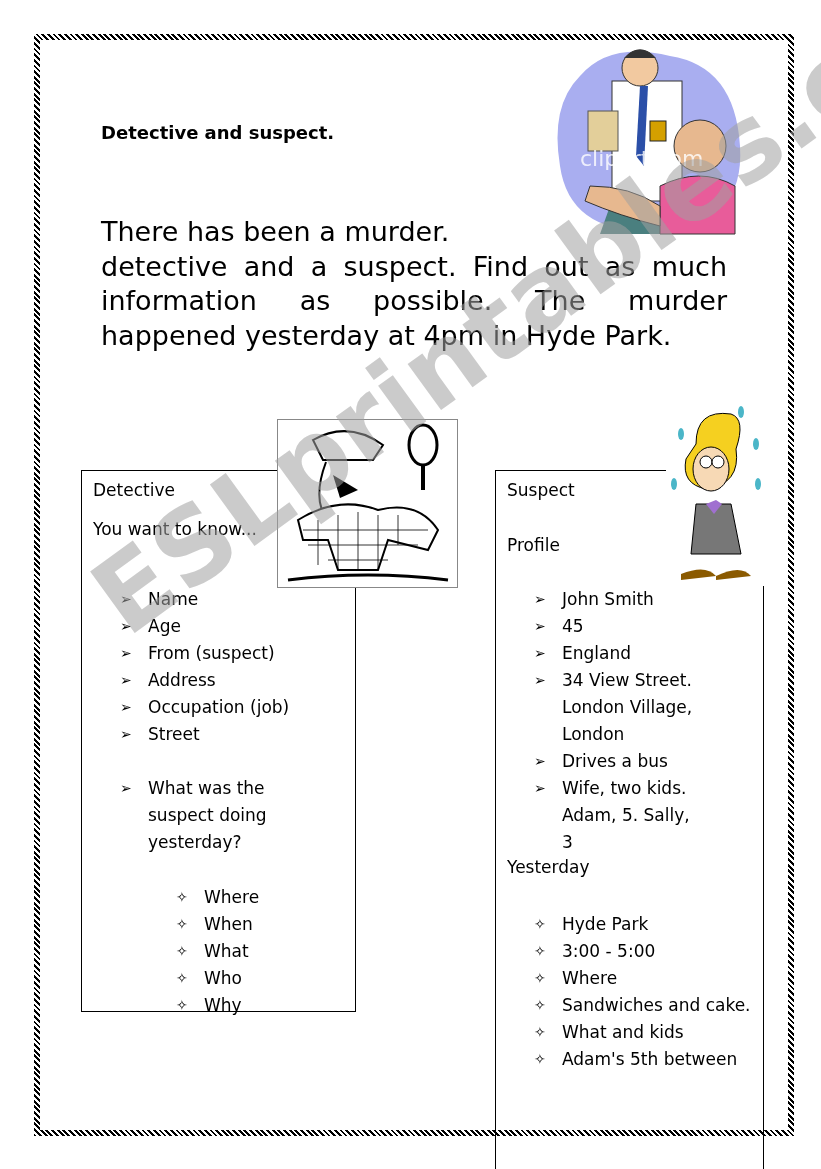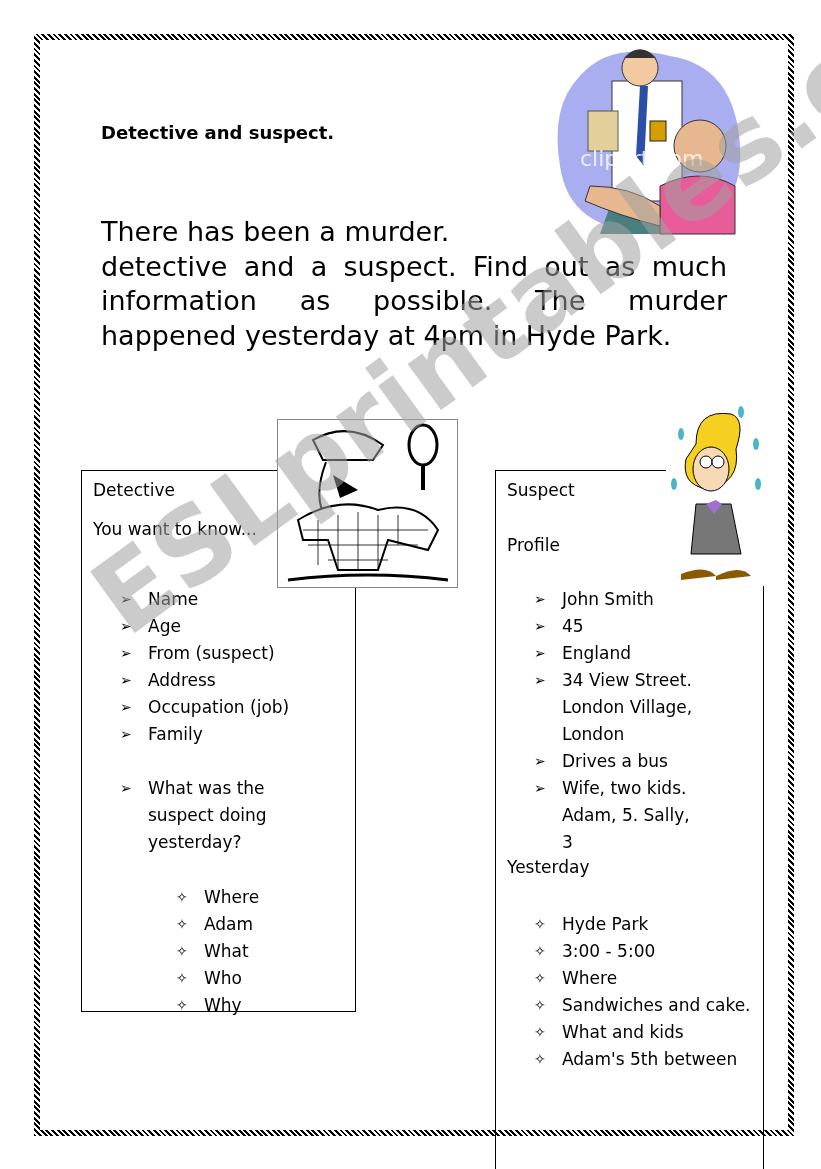--- a/index.html
+++ b/index.html
@@ -55,28 +55,28 @@
 
 <div class="box det">
   <div class="h" style="top:9px">Detective</div>
   <div class="h" style="top:48px">You want to know...</div>
   <ul class="lst" style="left:38px;top:115px">
     <li><span class="b">➢</span><span>Name</span></li>
     <li><span class="b">➢</span><span>Age</span></li>
     <li><span class="b">➢</span><span>From (suspect)</span></li>
     <li><span class="b">➢</span><span>Address</span></li>
     <li><span class="b">➢</span><span>Occupation (job)</span></li>
-    <li><span class="b">➢</span><span>Family</span></li>
+    <li><span class="b">➢</span><span>Street</span></li>
   </ul>
   <ul class="lst" style="left:38px;top:304px;width:150px">
     <li><span class="b">➢</span><span>What was the suspect doing yesterday?</span></li>
   </ul>
   <ul class="lst" style="left:94px;top:413px">
     <li><span class="b">✧</span><span>Where</span></li>
-    <li><span class="b">✧</span><span>Adam</span></li>
+    <li><span class="b">✧</span><span>When</span></li>
     <li><span class="b">✧</span><span>What</span></li>
     <li><span class="b">✧</span><span>Who</span></li>
     <li><span class="b">✧</span><span>Why</span></li>
   </ul>
 </div>
 
 <div class="img" style="left:277px;top:419px;width:179px;height:167px;border:1px solid #888;background:#fff;">
   <svg width="179" height="167" viewBox="0 0 179 167">
     <path d="M35 20 Q70 0 105 25 L95 40 L45 40Z" fill="#fff" stroke="#000" stroke-width="2"></path>
     <path d="M48 42 Q30 90 60 110" fill="none" stroke="#000" stroke-width="2"></path>

